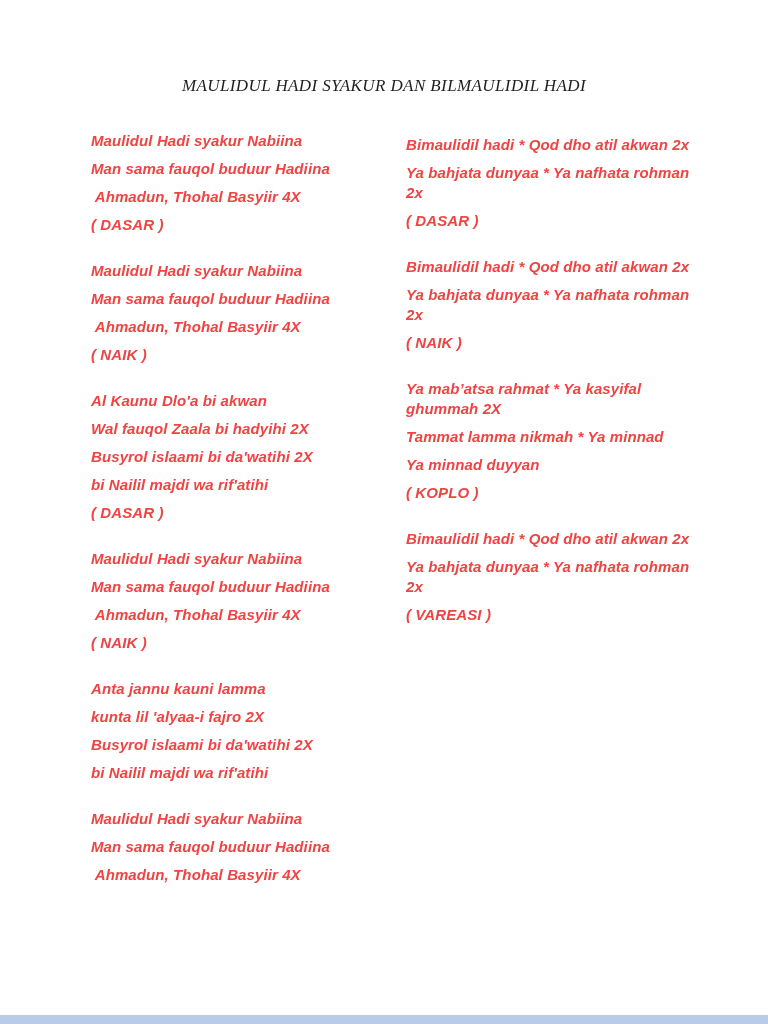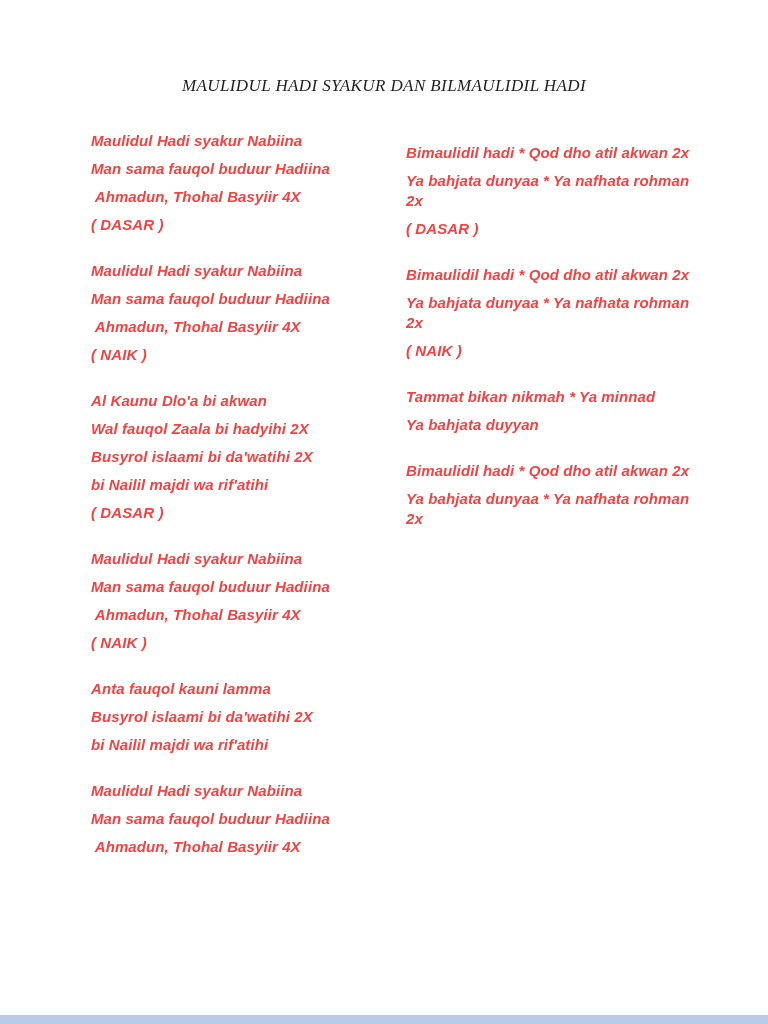--- a/index.html
+++ b/index.html
@@ -32,21 +32,21 @@
   .col {
     position: absolute;
     top: 131px;
   }
   .col-left {
     left: 91px;
     width: 300px;
   }
   .col-right {
     left: 406px;
-    top: 143px;
+    top: 135px;
     width: 285px;
   }
   .stanza {
     margin: 0 0 26px 0;
   }
   .para {
     margin: 0 0 8px 0;
   }
   .line {
     font-family: "Liberation Sans", sans-serif;
@@ -127,21 +127,24 @@
         </div>
         <div class="para">
           <div class="line"> Ahmadun, Thohal Basyiir 4X</div>
         </div>
         <div class="para">
           <div class="line">( NAIK )</div>
         </div>
       </div>
       <div class="stanza">
         <div class="para">
-          <div class="line">Anta fauqol kauni lamma</div>
+          <div class="line">Anta jannu kauni lamma</div>
+        </div>
+        <div class="para">
+          <div class="line">kunta lil 'alyaa-i fajro 2X</div>
         </div>
         <div class="para">
           <div class="line">Busyrol islaami bi da'watihi 2X</div>
         </div>
         <div class="para">
           <div class="line">bi Nailil majdi wa rif'atihi</div>
         </div>
       </div>
       <div class="stanza">
         <div class="para">
@@ -175,30 +178,40 @@
         <div class="para">
           <div class="line">Ya bahjata dunyaa * Ya nafhata rohman</div>
           <div class="line">2x</div>
         </div>
         <div class="para">
           <div class="line">( NAIK )</div>
         </div>
       </div>
       <div class="stanza">
         <div class="para">
-          <div class="line">Tammat bikan nikmah * Ya minnad</div>
-        </div>
-        <div class="para">
-          <div class="line">Ya bahjata duyyan</div>
+          <div class="line">Ya mab’atsa rahmat * Ya kasyifal</div>
+          <div class="line">ghummah 2X</div>
+        </div>
+        <div class="para">
+          <div class="line">Tammat lamma nikmah * Ya minnad</div>
+        </div>
+        <div class="para">
+          <div class="line">Ya minnad duyyan</div>
+        </div>
+        <div class="para">
+          <div class="line">( KOPLO )</div>
         </div>
       </div>
       <div class="stanza">
         <div class="para">
           <div class="line">Bimaulidil hadi * Qod dho atil akwan 2x</div>
         </div>
         <div class="para">
           <div class="line">Ya bahjata dunyaa * Ya nafhata rohman</div>
           <div class="line">2x</div>
+        </div>
+        <div class="para">
+          <div class="line">( VAREASI )</div>
         </div>
       </div>
     </div>
   <div class="bottom-strip" style="background: rgb(185, 203, 232);"></div>
 </div>
 
 </body></html>

